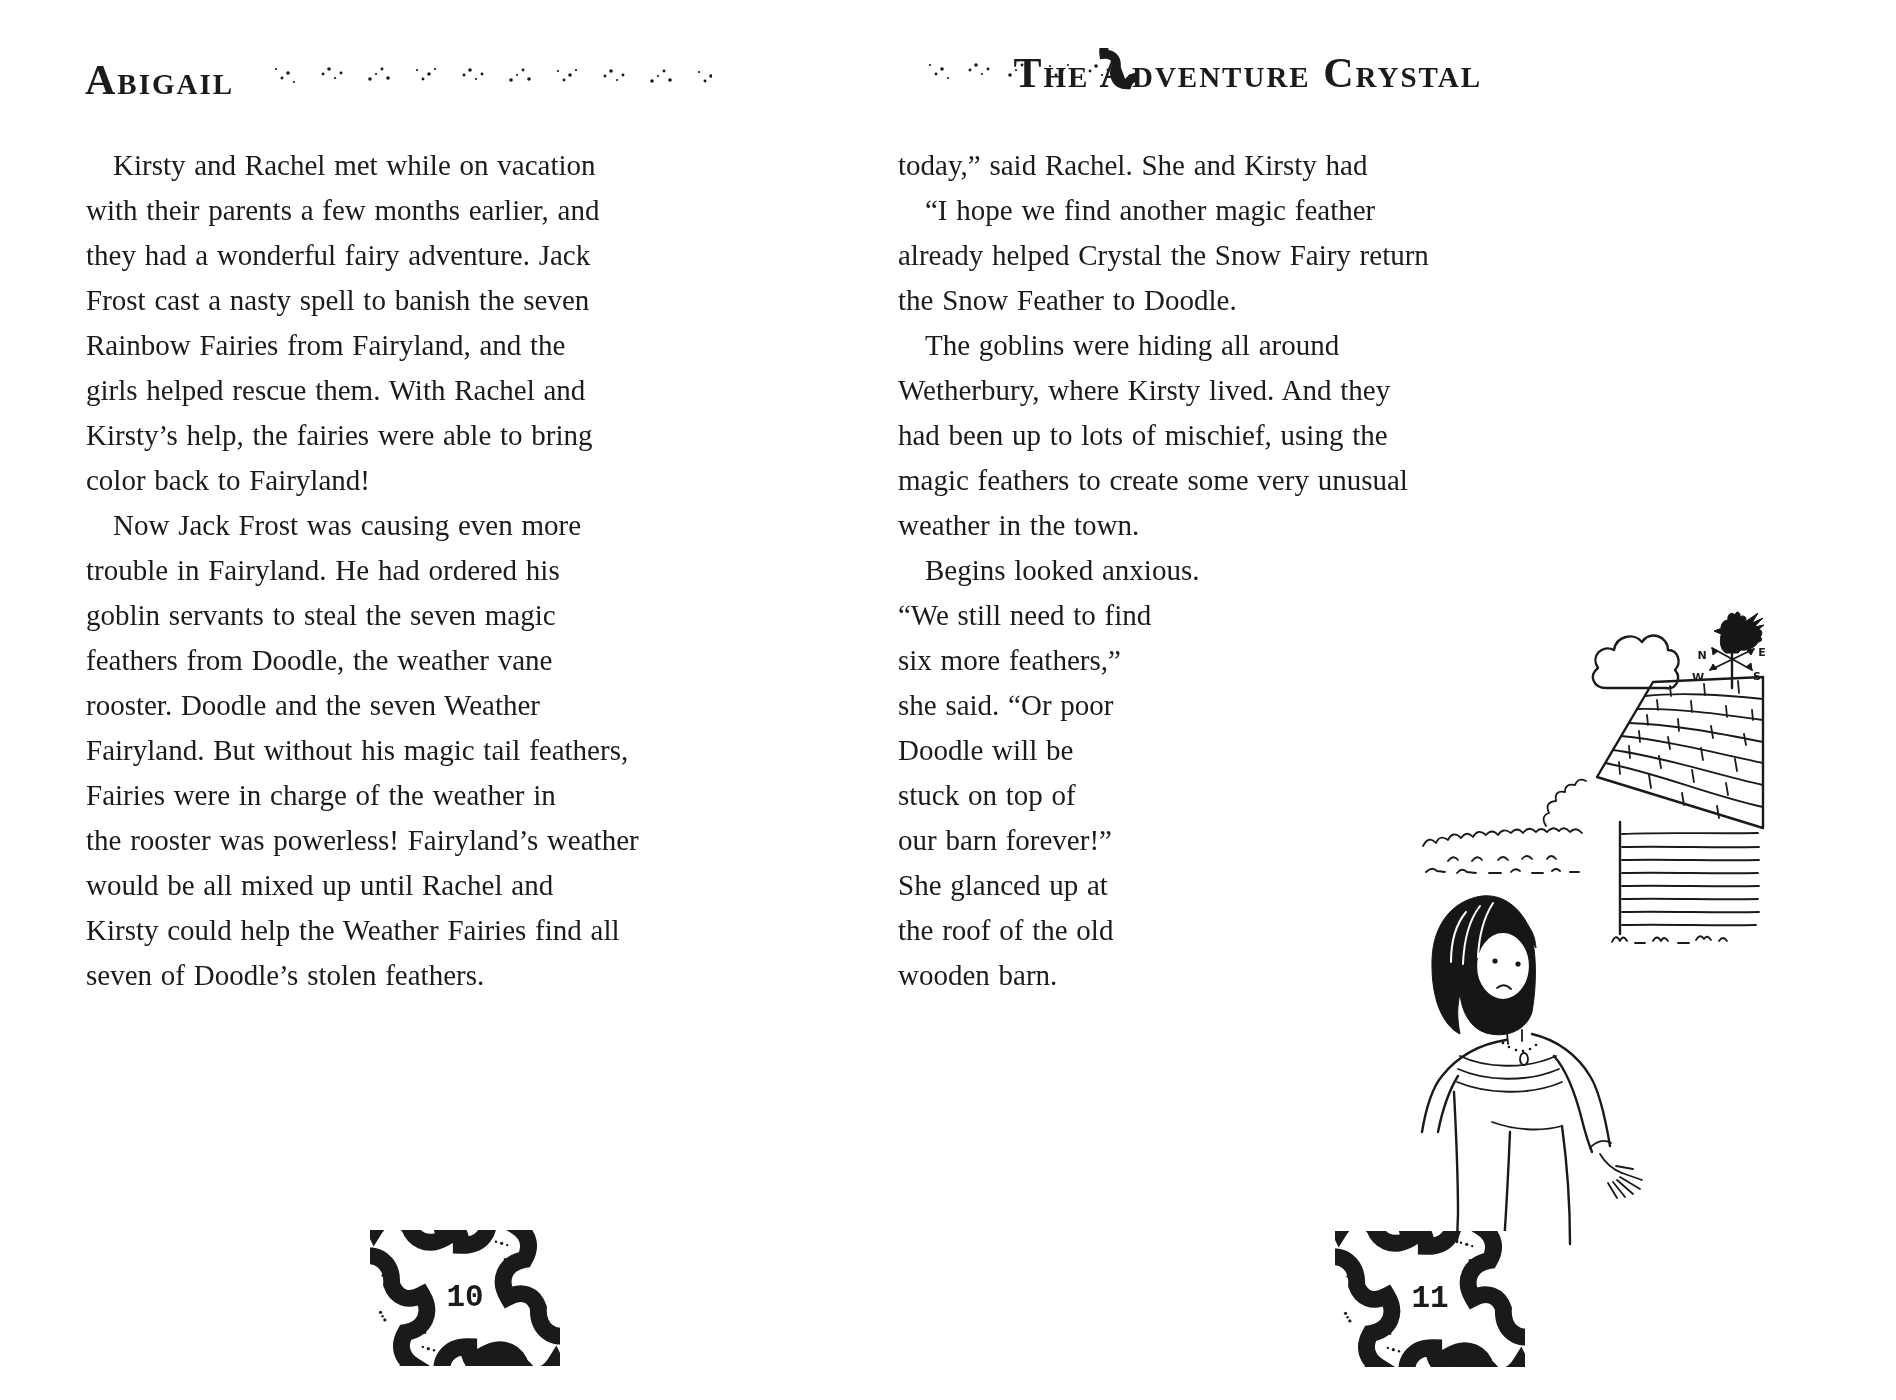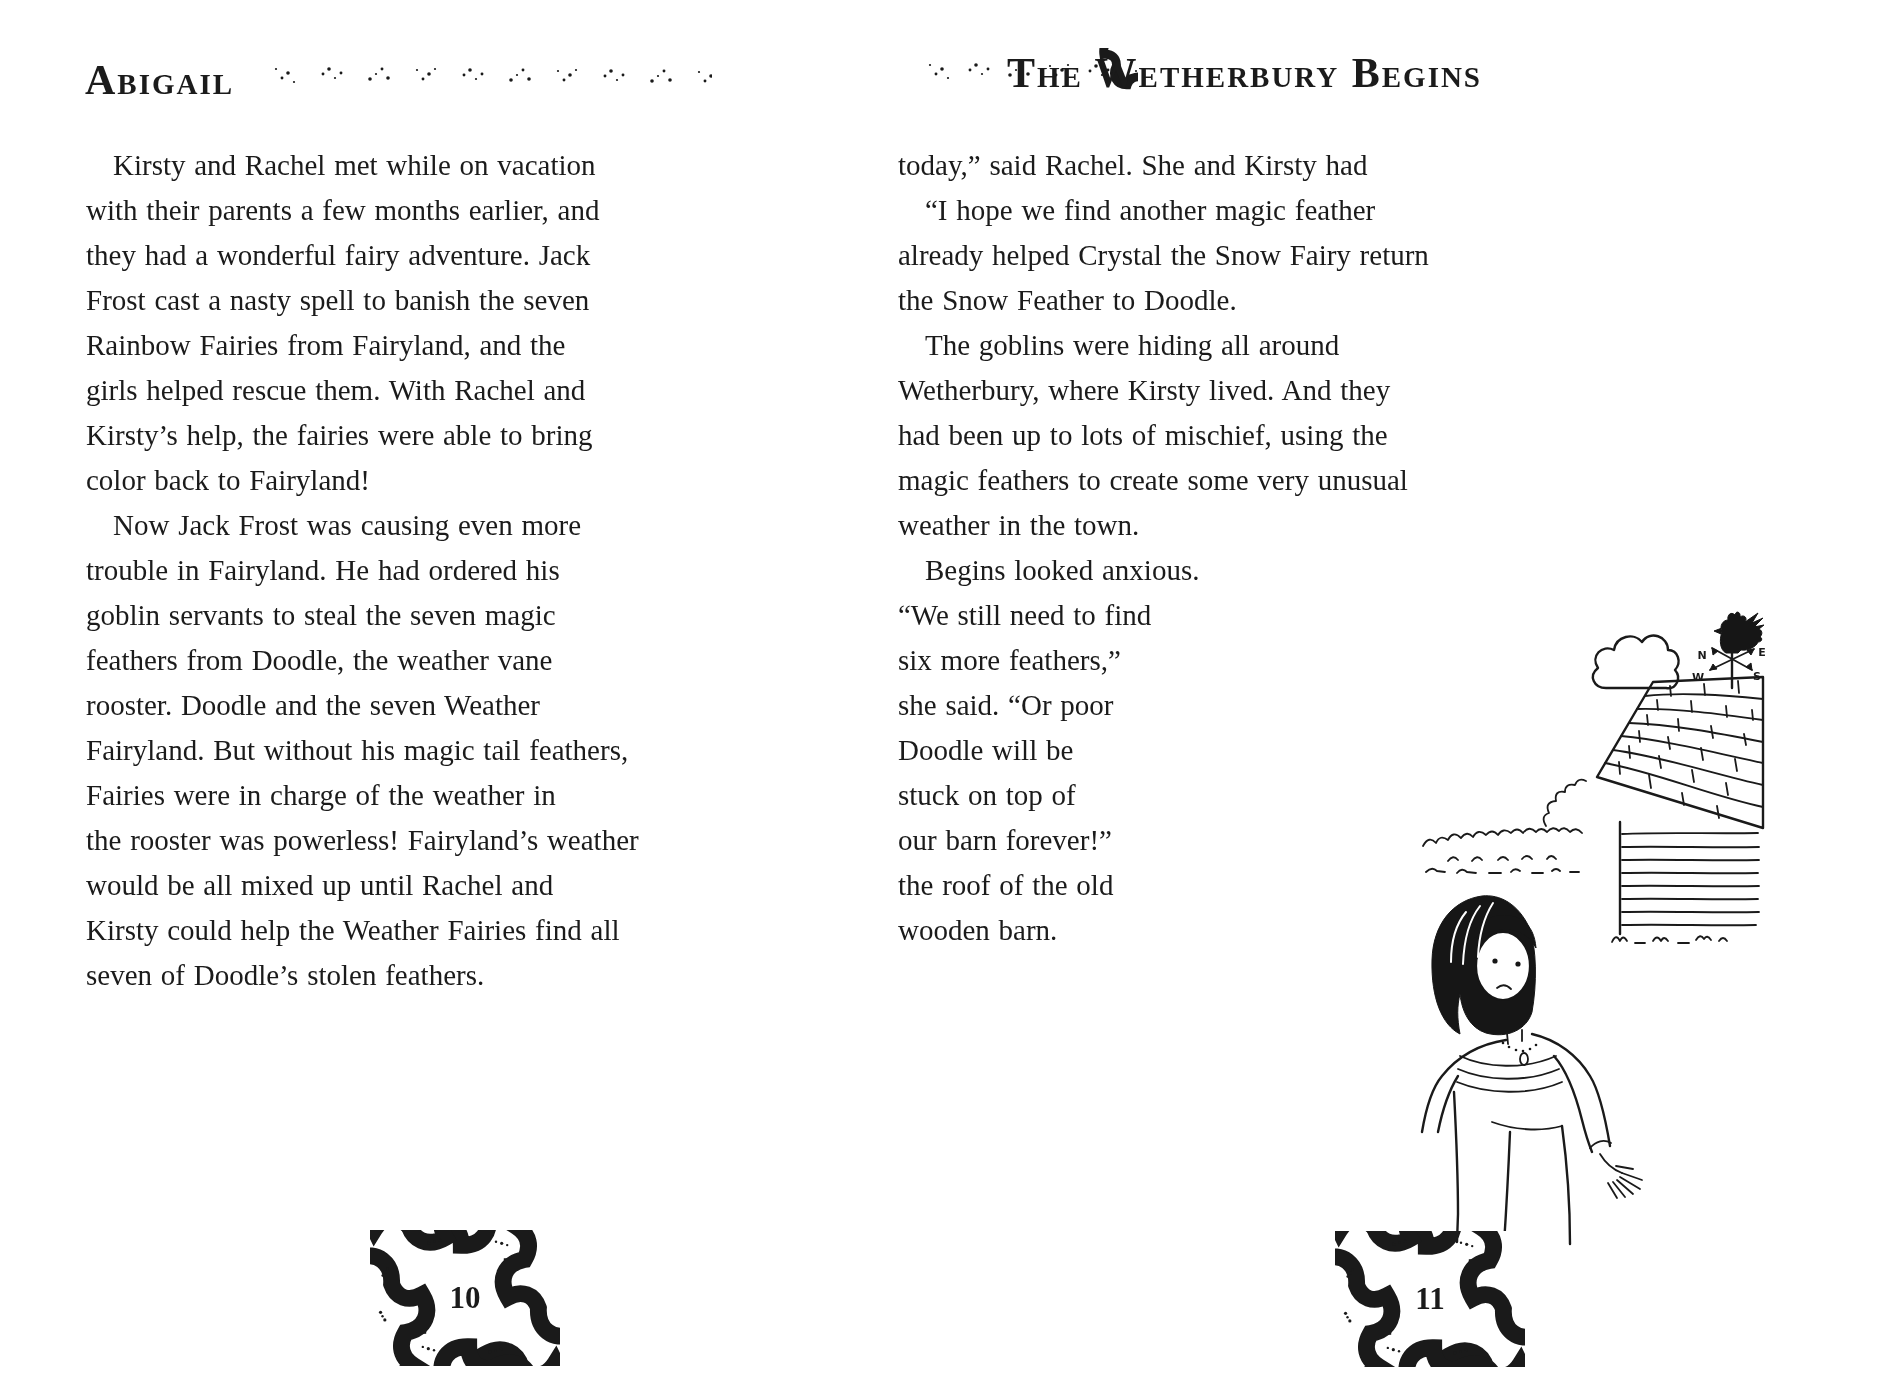--- a/index.html
+++ b/index.html
@@ -22,21 +22,21 @@
   .body-right{left:890px;top:143px;width:640px;}
   .line{font-size:29px;line-height:45px;white-space:nowrap;word-spacing:1.5px;margin-left:8px;}
   .indent{padding-left:27px;}
   
   .wreath{position:absolute;width:190px;height:136px;}
   .wreath-left{left:370px;top:1230px;}
   .wreath-right{left:1335px;top:1231px;}
   .wreath svg{position:absolute;left:0;top:0;}
   .pagenum{
     position:absolute;left:0;right:0;top:50px;text-align:center;
-    font-size:31px;font-weight:bold;color:#1b1b1b;
+    font-size:31px;font-weight:bold;color:#1b1b1b;font-family:Liberation Mono, monospace;
   }
   
   .illustration{position:absolute;left:1170px;top:520px;width:726px;height:730px;pointer-events:none;}
   .ink{stroke:#1a1a1a;fill:none;stroke-width:2.4;stroke-linecap:round;stroke-linejoin:round;}
   .ink-thin{stroke:#1a1a1a;fill:none;stroke-width:1.8;stroke-linecap:round;stroke-linejoin:round;}
   .ink-fill{fill:#161616;stroke:#161616;stroke-width:1;}
   .vane-letter{font-family:"DejaVu Sans",sans-serif;font-size:11px;font-weight:bold;fill:#1a1a1a;}
 </style>
 </head>
 <body>
@@ -199,21 +199,21 @@
         <circle cx="208" cy="18" r="1.8" fill="#1a1a1a"></circle>
         <circle cx="214" cy="27" r="1.1" fill="#1a1a1a"></circle>
         <circle cx="220" cy="22" r="1.4500000000000002" fill="#1a1a1a"></circle>
         <use href="#ivy-leaf" transform="translate(182,23) rotate(-24) scale(-2.1,2.1) translate(-10,-10)"></use>
         <circle cx="242" cy="28" r="1.8" fill="#1a1a1a"></circle>
         <circle cx="248" cy="23" r="1.1" fill="#1a1a1a"></circle>
         <circle cx="254" cy="18" r="1.4500000000000002" fill="#1a1a1a"></circle>
         <circle cx="260" cy="27" r="1.8" fill="#1a1a1a"></circle>
         <use href="#ivy-leaf" transform="translate(222,33) rotate(12) scale(2.1,2.1) translate(-10,-10)"></use>
       </svg>
-    <h1 class="page-header-title header-right-title">The Wetherbury Begins</h1>
+    <h1 class="page-header-title header-right-title">The Adventure Crystal</h1>
 
     <div class="page-body body-right" id="body-right">
         <div>
           <div class="line">today,” said Rachel. She and Kirsty had</div>
           <div class="line indent">“I hope we find another magic feather</div>
           <div class="line">already helped Crystal the Snow Fairy return</div>
           <div class="line">the Snow Feather to Doodle.</div>
         </div>
         <div>
           <div class="line indent">The goblins were hiding all around</div>
@@ -223,20 +223,21 @@
           <div class="line">weather in the town.</div>
         </div>
         <div>
           <div class="line indent">Begins looked anxious.</div>
           <div class="line">“We still need to find</div>
           <div class="line">six more feathers,”</div>
           <div class="line">she said. “Or poor</div>
           <div class="line">Doodle will be</div>
           <div class="line">stuck on top of</div>
           <div class="line">our barn forever!”</div>
+          <div class="line">She glanced up at</div>
           <div class="line">the roof of the old</div>
           <div class="line">wooden barn.</div>
         </div>
       </div>
 
     <svg class="illustration" viewBox="0 0 726 730">
 
       <g>
         <path class="ink" d="M436,168 C424,168 418,156 428,148 C420,136 432,124 444,130 C446,116 464,112 472,122 C480,110 498,116 498,130 C508,130 512,142 505,150 C512,158 506,170 496,168 Z" fill="#fff"></path>
       </g>

